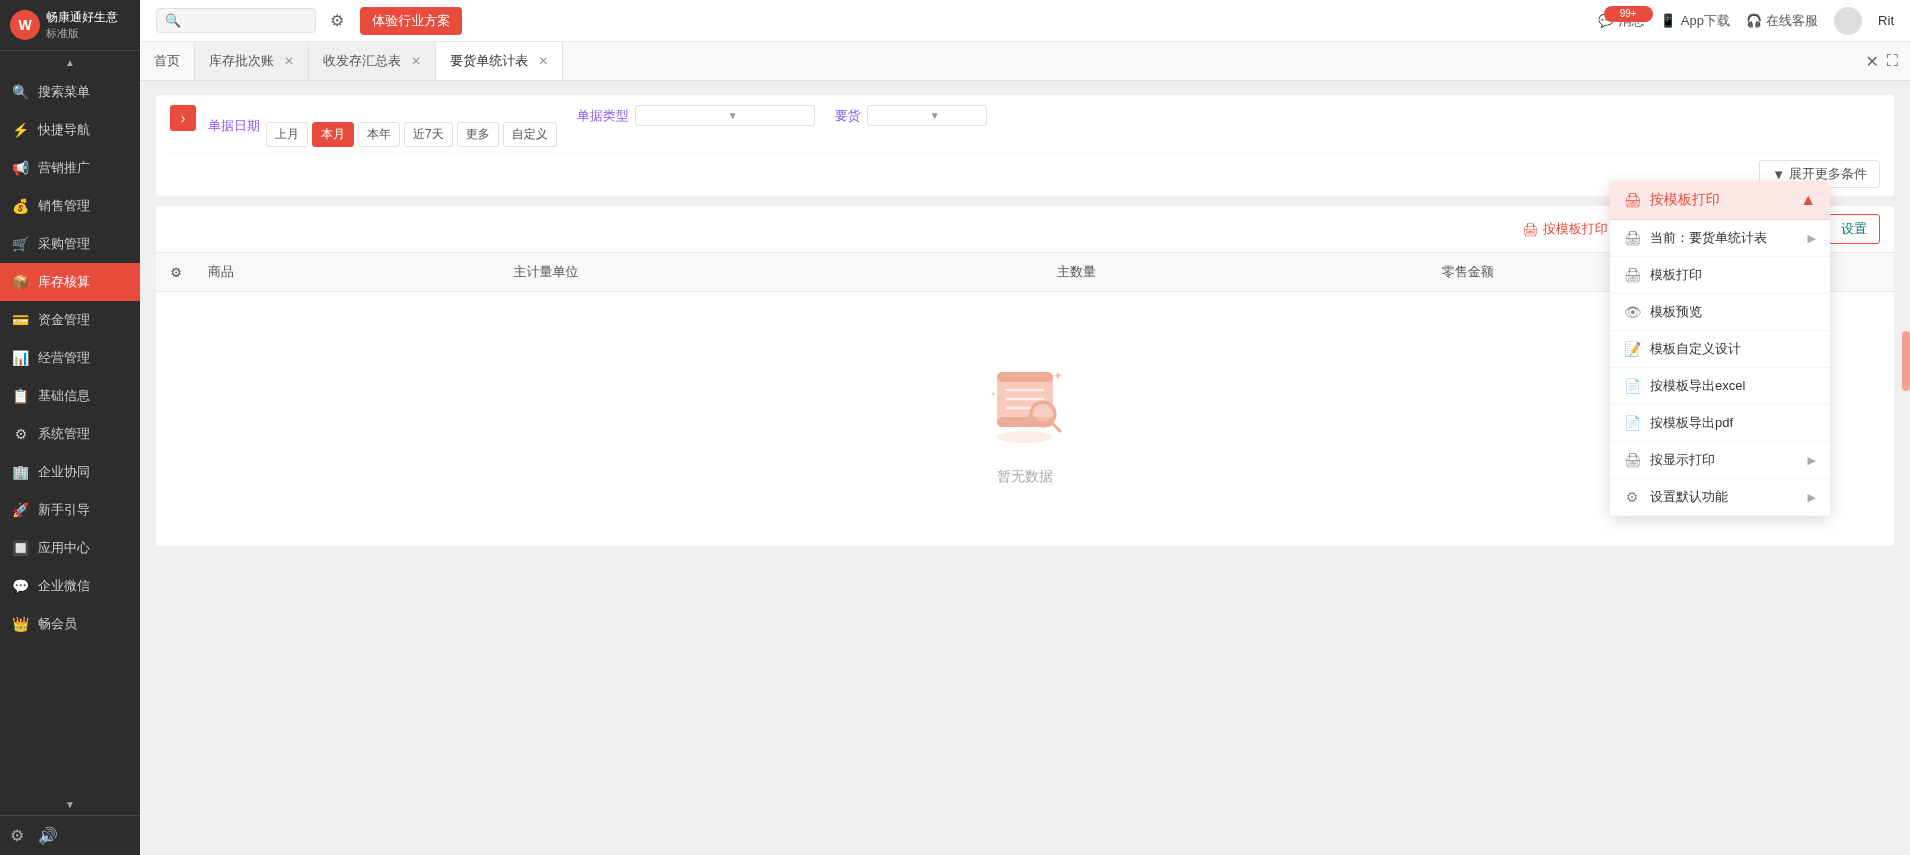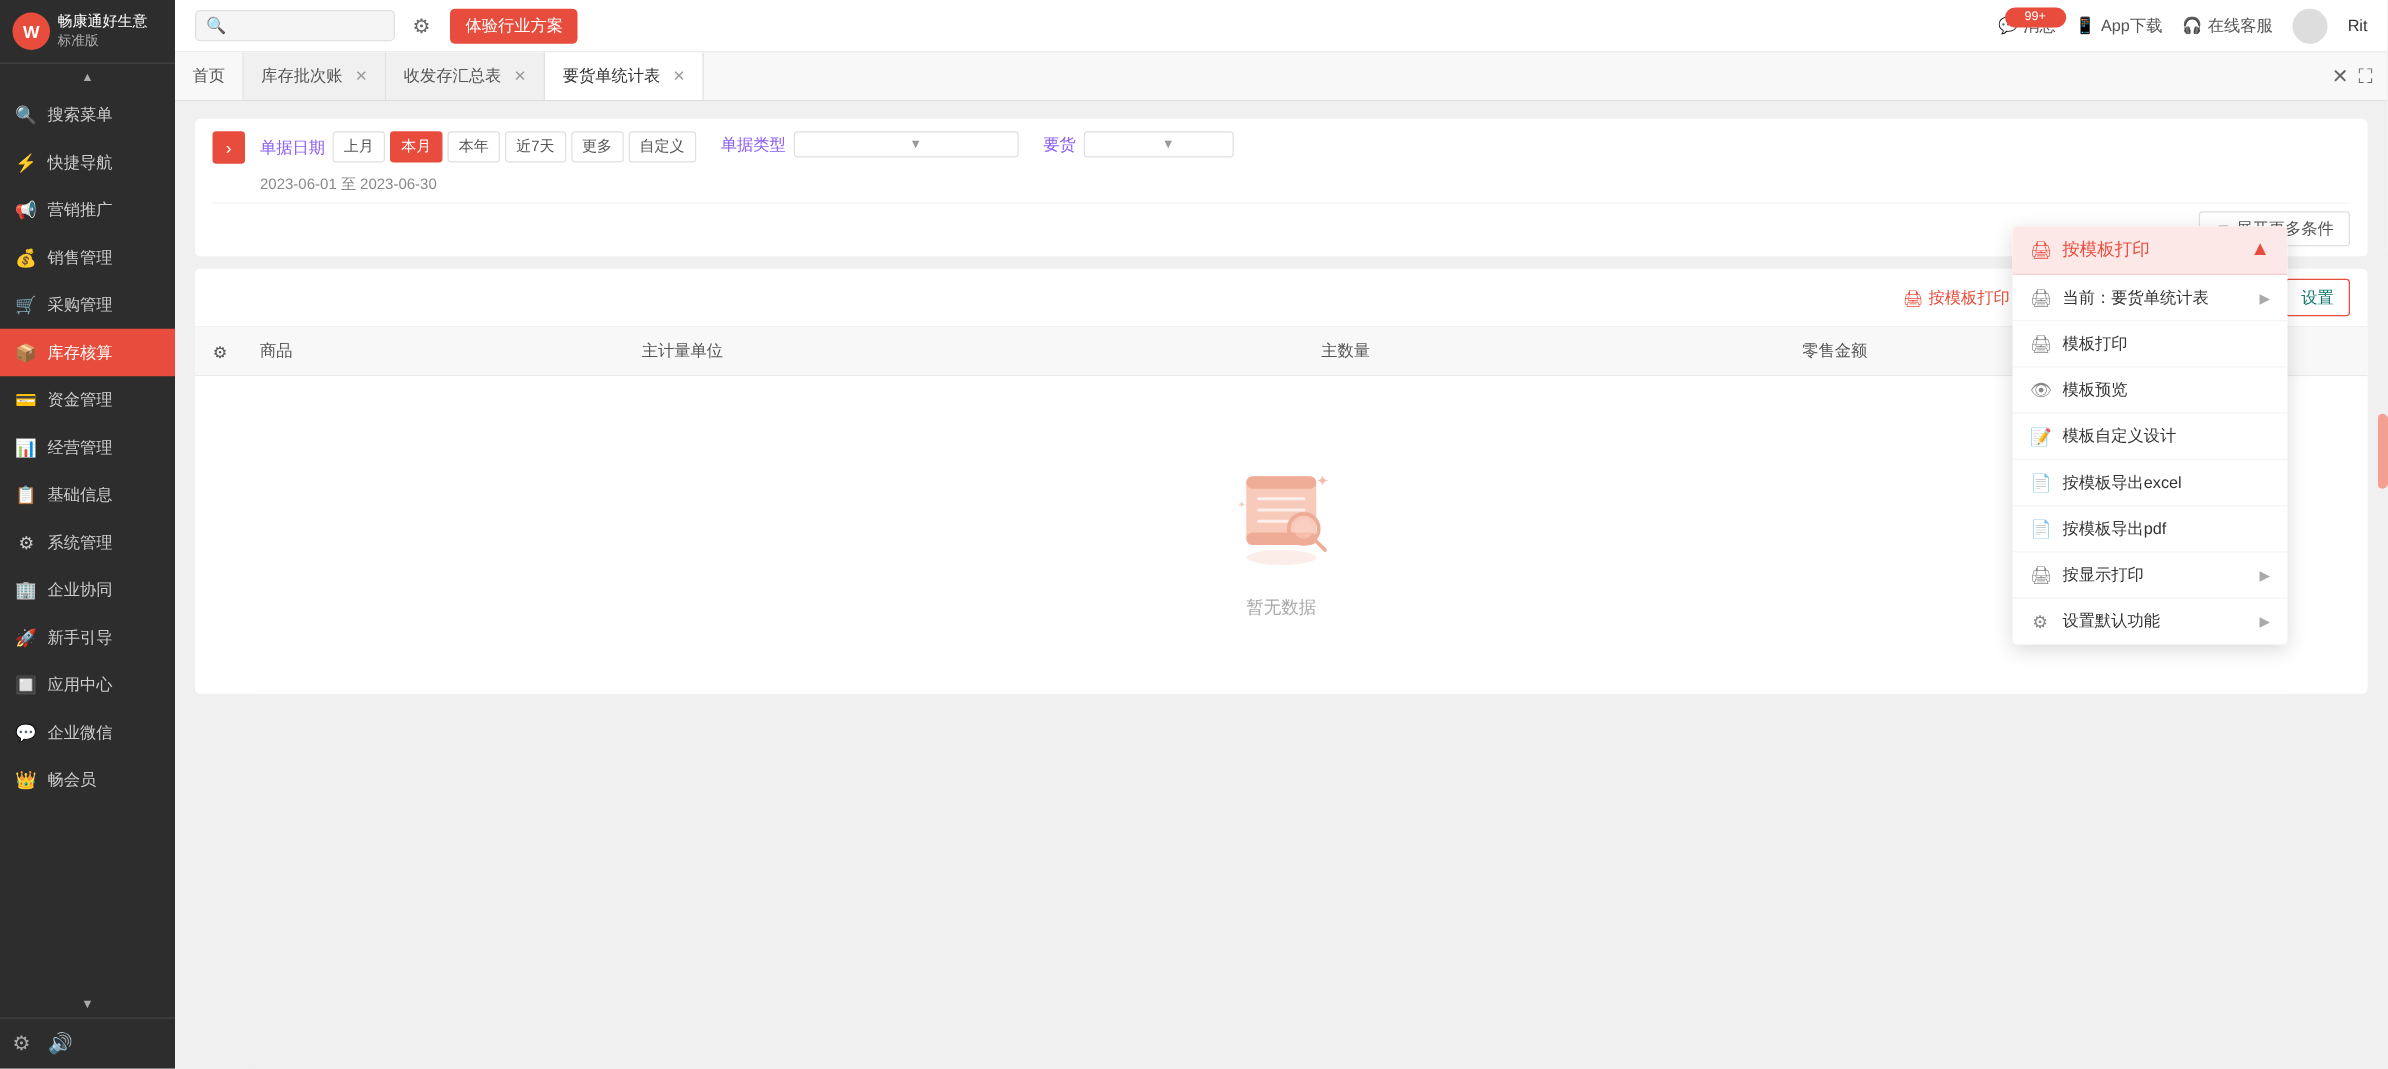--- a/index.html
+++ b/index.html
@@ -236,20 +236,21 @@
       gap: 4px;
     }
     .date-btn {
       padding: 3px 8px;
       border: 1px solid #e0e0e0;
       border-radius: 3px;
       background: #fff;
       font-size: 12px;
       cursor: pointer;
       color: #555;
+      margin-top: 17px;
     }
     .date-btn.active {
       background: #e74c3c;
       color: white;
       border-color: #e74c3c;
     }
     .date-range { font-size: 12px; color: #888; margin-top: 4px; }
     .filter-select {
       display: flex;
       align-items: center;
@@ -611,23 +612,20 @@
           <div class="filter-field">
             <span class="filter-label">要货</span>
             <div class="filter-select" style="min-width:120px;">
               <span style="color:#333; font-size:13px;"></span>
               <span style="color:#999; font-size:10px;">▼</span>
             </div>
           </div>
         </div>
       </div>
 
-      <div style="display:flex; align-items:center; margin-left:38px; margin-top:4px;">
-        <span class="date-range">2023-06-01 至 2023-06-30</span>
-      </div>
 
       <div class="filter-expand-row">
         <button class="expand-more-btn">
           <span>▼</span>
           <span>展开更多条件</span>
         </button>
       </div>
     </div>
 
     <div>

